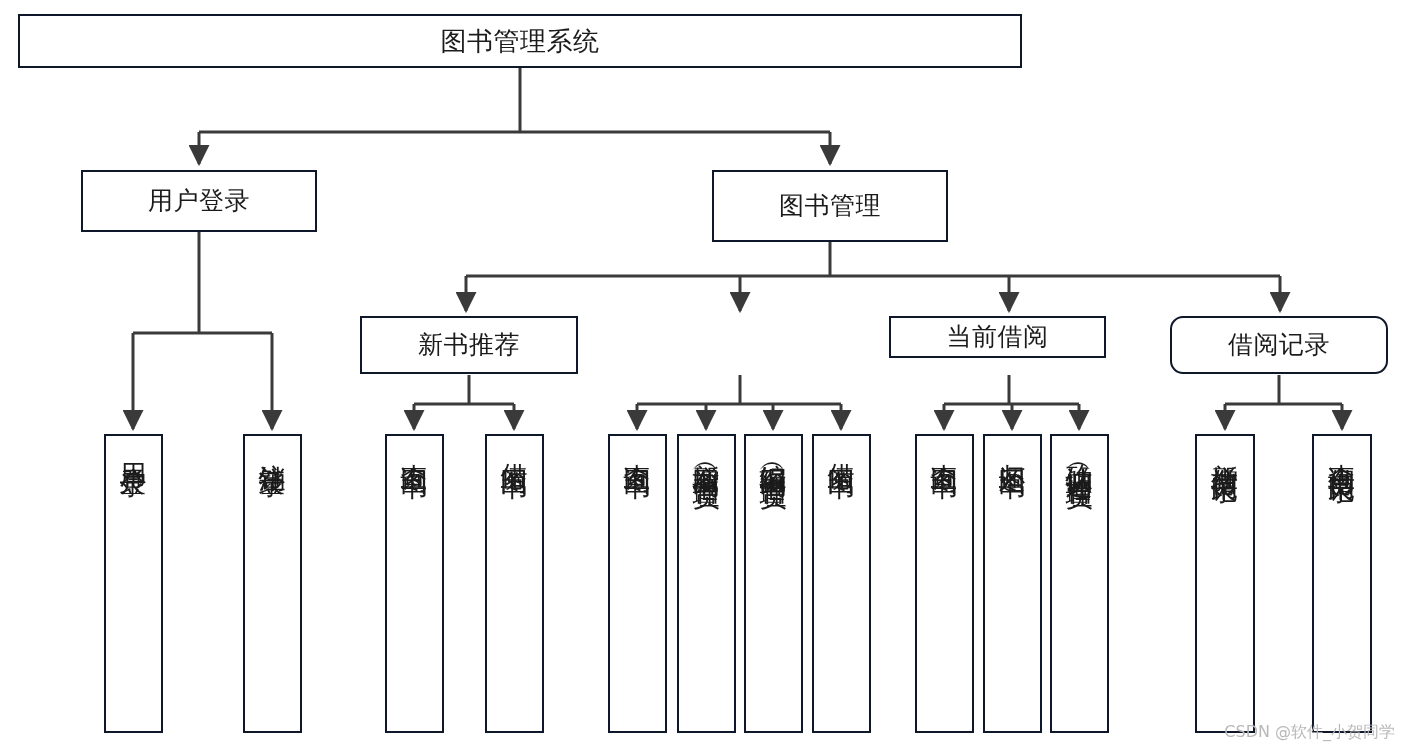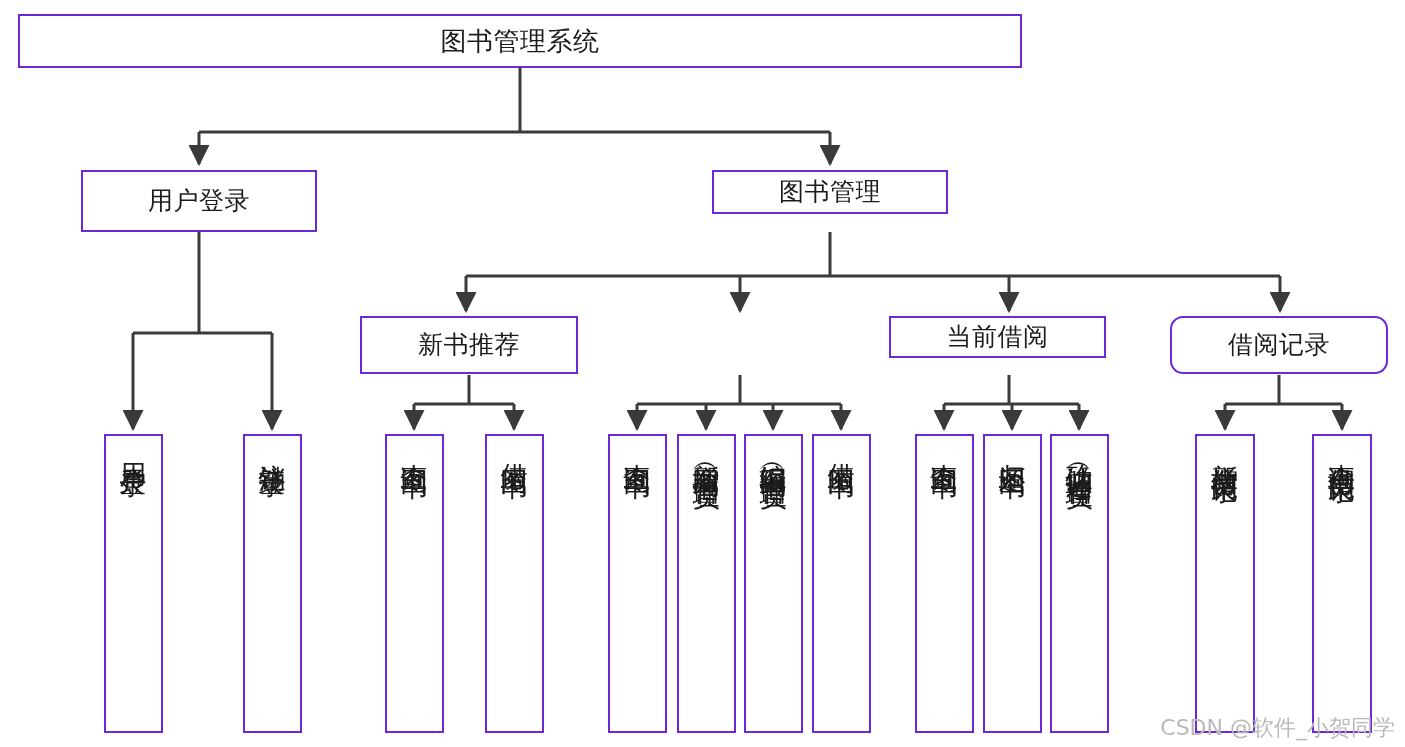--- a/index.html
+++ b/index.html
@@ -20,21 +20,21 @@
   svg.edges {
     position: absolute;
     left: 0;
     top: 0;
     width: 1405px;
     height: 747px;
   }
   .node {
     position: absolute;
     box-sizing: border-box;
-    border: 2px solid #6d28d9;
+    border: 2px solid #0f172a;
     background: #ffffff;
     color: #1b1b1b;
     display: flex;
     align-items: center;
     justify-content: center;
     text-align: center;
   }
   .node .label {
     display: block;
     line-height: 1.18;
@@ -54,21 +54,21 @@
     font-size: 27px;
     letter-spacing: 3px;
     line-height: 1;
     white-space: nowrap;
   }
   .node.root .label { font-size: 26px; }
   #watermark {
     position: absolute;
     right: 10px;
     bottom: 4px;
-    font-size: 22px;
+    font-size: 16px;
     color: #b9b9b9;
     white-space: nowrap;
     pointer-events: none;
     font-family: "DejaVu Sans", "Liberation Sans", sans-serif;
   }
 </style>
 </head>
 <body>
 
 <div id="diagram-canvas">
@@ -123,21 +123,21 @@
     </g>
   </svg>
 
   <div class="node horizontal root" style="left:18px; top:14px; width:1004px; height:54px;">
     <span class="label">图书管理系统</span>
   </div>
 
   <div class="node horizontal" style="left:81px; top:170px; width:236px; height:62px;">
     <span class="label">用户登录</span>
   </div>
-  <div class="node horizontal" style="left:712px; top:170px; width:236px; height:44px;">
+  <div class="node horizontal" style="left:712px; top:170px; width:236px; height:72px;">
     <span class="label">图书管理</span>
   </div>
 
   <div class="node horizontal" style="left:360px; top:316px; width:218px; height:58px;">
     <span class="label">新书推荐</span>
   </div>
   <div class="node horizontal" style="left:889px; top:316px; width:217px; height:42px;">
     <span class="label">当前借阅</span>
   </div>
   <div class="node horizontal" style="left:1170px; top:316px; width:218px; height:58px;border-radius:13px;">

